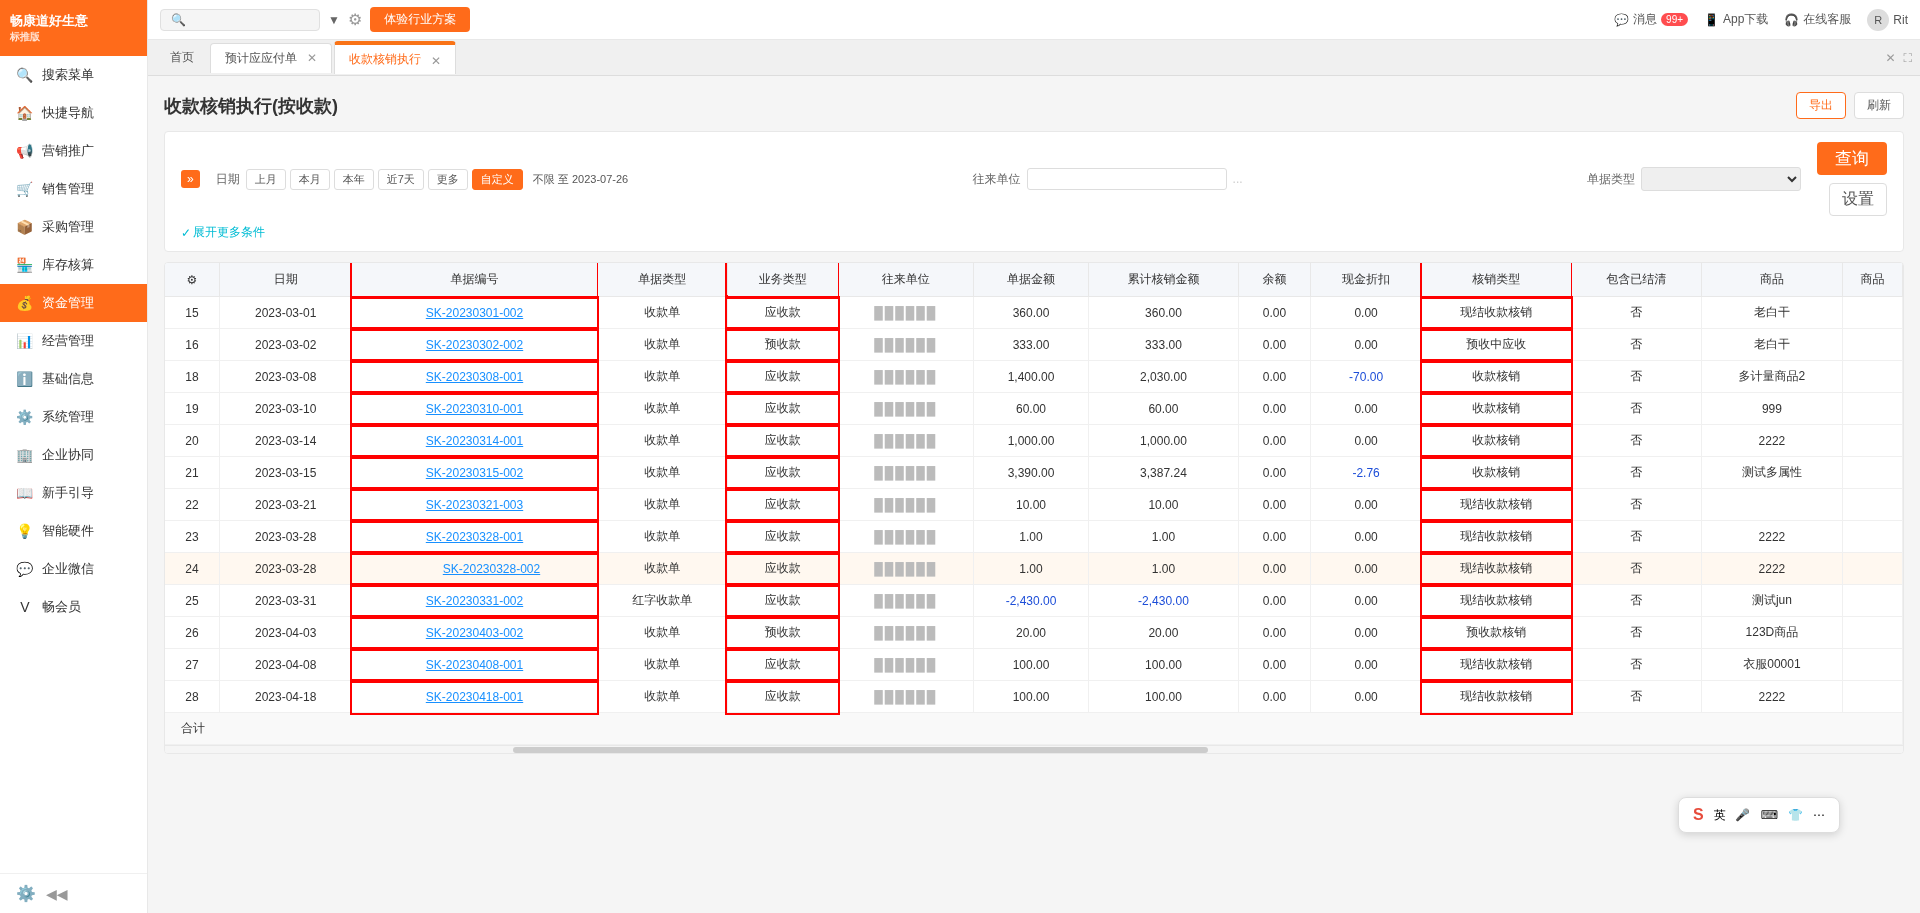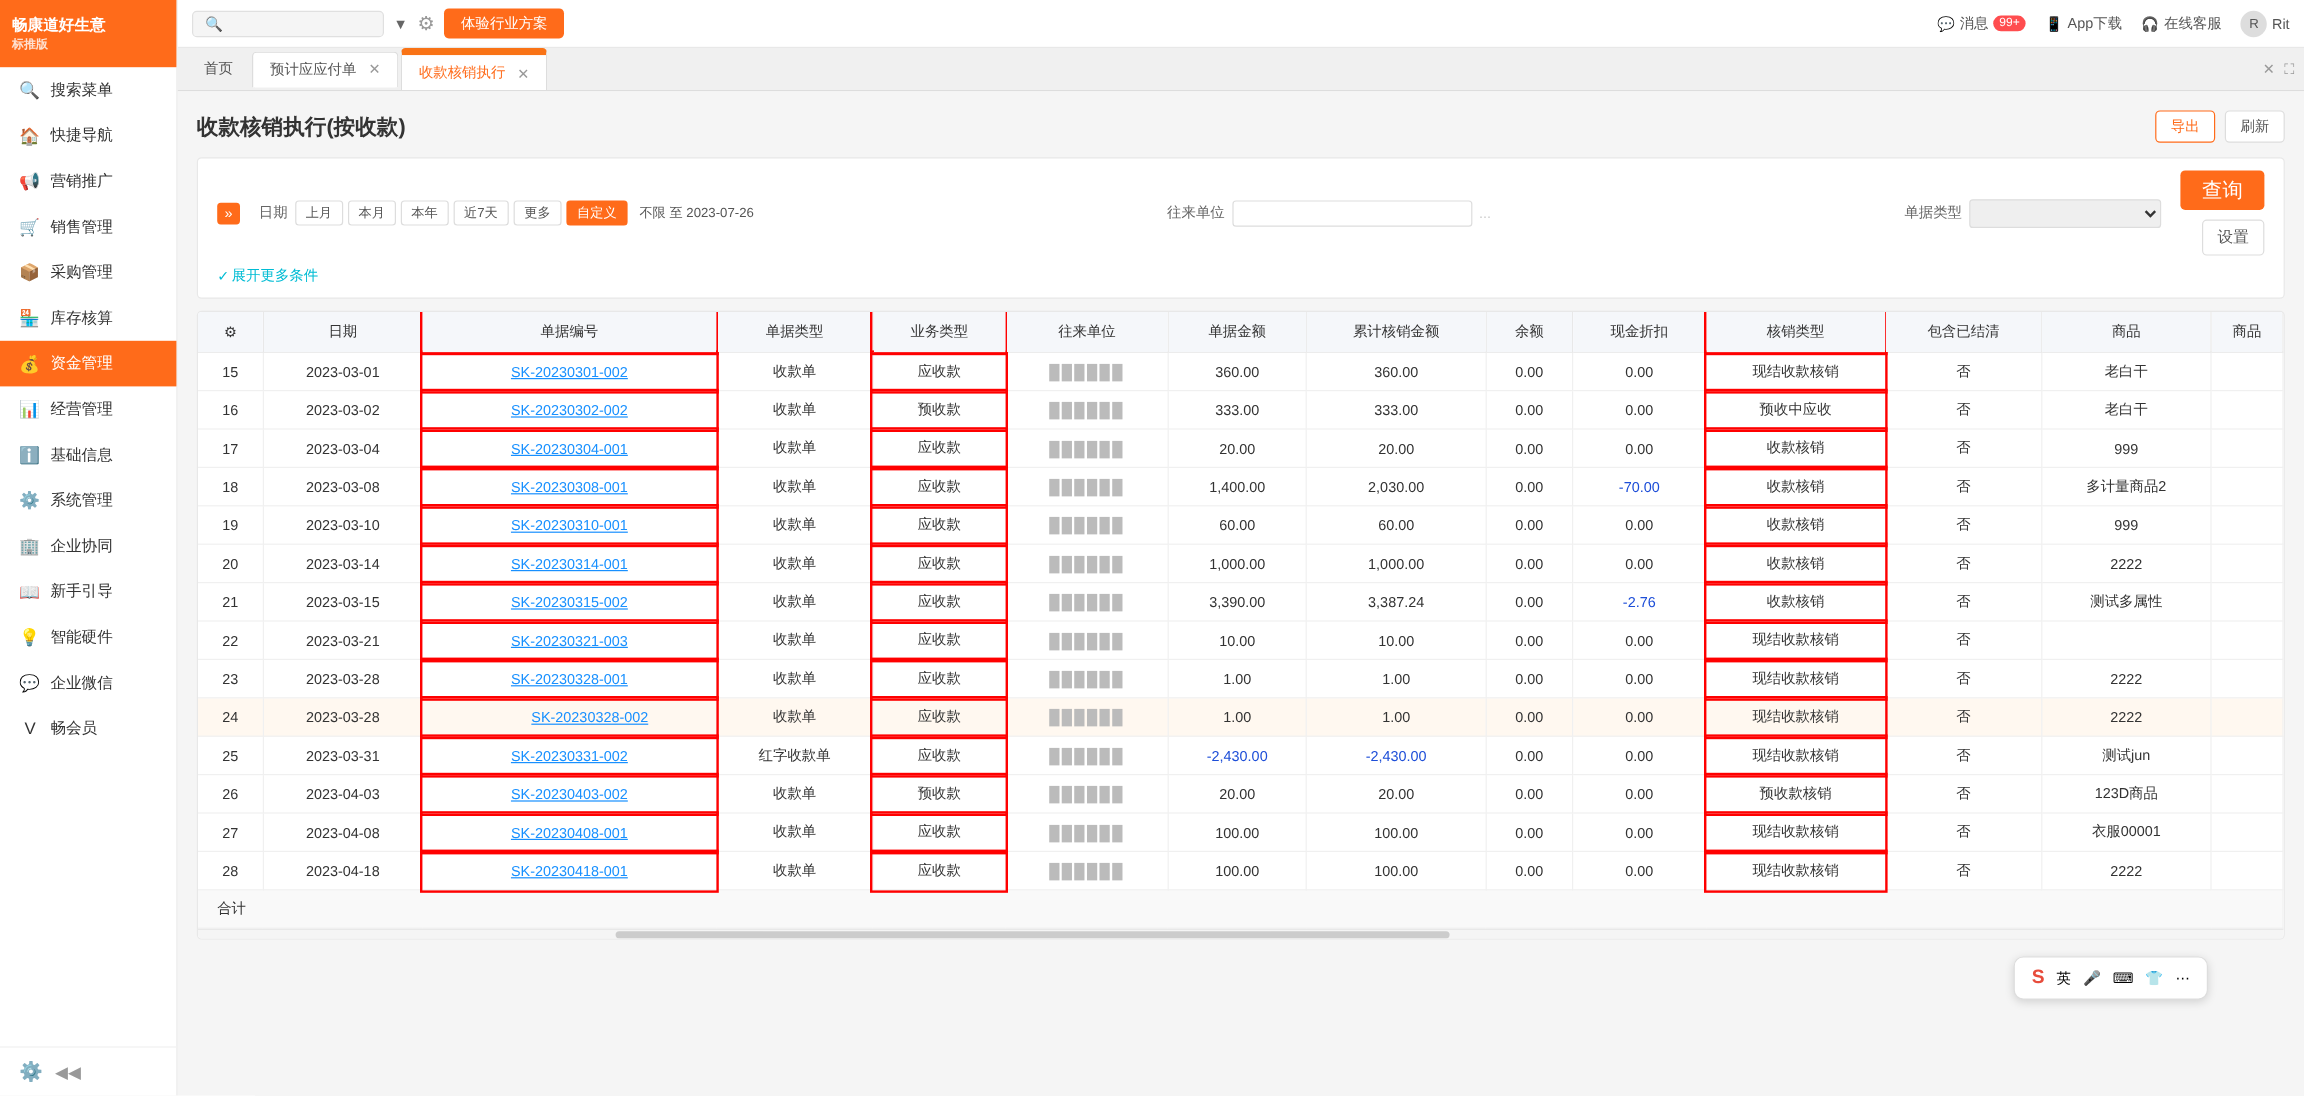--- a/index.html
+++ b/index.html
@@ -22,21 +22,21 @@
     .topbar-search { background: #f5f5f5; border: 1px solid #e0e0e0; border-radius: 4px; padding: 3px 10px; font-size: 12px; color: #999; width: 160px; display: flex; align-items: center; gap: 6px; }
     .topbar-dropdown { display: flex; align-items: center; gap: 4px; color: #666; cursor: pointer; }
     .topbar-gear { color: #999; cursor: pointer; font-size: 16px; }
     .topbar-btn-orange { background: #ff6b1a; color: #fff; border: none; border-radius: 4px; padding: 4px 14px; cursor: pointer; font-size: 12px; }
     .topbar-right { display: flex; align-items: center; gap: 16px; color: #555; font-size: 12px; }
     .notif-badge { background: #ff4d4f; color: #fff; border-radius: 10px; padding: 1px 5px; font-size: 10px; }
 
     
     .tabbar { height: 36px; background: #f0f0f0; display: flex; align-items: center; padding: 0 8px; gap: 2px; border-bottom: 1px solid #ddd; }
     .tab { display: flex; align-items: center; gap: 6px; padding: 6px 14px; background: #fff; border: 1px solid #ddd; border-bottom: none; border-radius: 4px 4px 0 0; font-size: 12px; cursor: pointer; color: #555; }
-    .tab.active { background: #fff; color: #ff6b1a; border-top: 6px solid #f97316; align-items: flex-end; }
+    .tab.active { background: #fff; color: #ff6b1a; border-top: 4px solid #f97316; align-items: flex-end; }
     .tab-home { background: transparent; border: none; color: #555; font-size: 12px; padding: 6px 14px; cursor: pointer; }
     .tab-close { color: #999; font-size: 12px; margin-left: 4px; }
     .tabbar-actions { margin-left: auto; display: flex; gap: 8px; color: #999; }
 
     
     .page-content { flex: 1; overflow-y: auto; padding: 16px; background: #f5f5f5; }
     .page-header { display: flex; align-items: center; justify-content: space-between; margin-bottom: 12px; }
     .page-title { font-size: 18px; font-weight: bold; color: #333; }
     .page-actions { display: flex; gap: 8px; }
     .btn-export { border: 1px solid #ff6b1a; color: #ff6b1a; background: #fff; border-radius: 4px; padding: 4px 12px; cursor: pointer; font-size: 12px; }
@@ -47,21 +47,21 @@
     .filter-row { display: flex; align-items: center; gap: 16px; flex-wrap: wrap; }
     .filter-section { display: flex; align-items: center; gap: 6px; }
     .filter-label { color: #666; font-size: 12px; white-space: nowrap; }
     .filter-date-btns { display: flex; gap: 4px; border-radius: 10px; }
     .filter-date-btn { padding: 2px 8px; border: 1px solid #ddd; border-radius: 3px; cursor: pointer; font-size: 11px; color: #555; background: #fff; }
     .filter-date-btn.custom { background: #ff6b1a; color: #fff; border-color: #ff6b1a; }
     .filter-range { color: #555; font-size: 11px; margin-left: 4px; }
     .filter-input { border: 1px solid #ddd; border-radius: 3px; padding: 3px 8px; font-size: 12px; width: 160px; color: #333; }
     .filter-select { border: 1px solid #ddd; border-radius: 3px; padding: 3px 8px; font-size: 12px; width: 160px; color: #333; }
     .btn-query { background: #ff6b1a; color: #fff; border: none; border-radius: 4px; padding: 5px 18px; cursor: pointer; font-size: 17px; }
-    .btn-settings { border: 1px solid #ddd; color: #555; background: #fff; border-radius: 4px; padding: 5px 12px; cursor: pointer; font-size: 13px; display: block; margin-top: 4px; }
+    .btn-settings { border: 1px solid #ddd; color: #555; background: #fff; border-radius: 4px; padding: 5px 12px; cursor: pointer; font-size: 16px; display: block; margin-top: 4px; }
     .filter-expand { color: #00bcd4; cursor: pointer; font-size: 12px; display: flex; align-items: center; gap: 2px; }
     .filter-arrow { background: #ff6b1a; color: #fff; border: none; border-radius: 3px; padding: 2px 6px; cursor: pointer; font-size: 12px; }
 
     
     .table-container { background: #fff; border: 1px solid #e8e8e8; border-radius: 4px; overflow: auto; position: relative; }
     table { width: 100%; border-collapse: collapse; font-size: 12px; }
     th { background: #f5f7fa; padding: 8px 10px; text-align: center; border-bottom: 1px solid #e8e8e8; border-right: 1px solid #e8e8e8; color: #333; font-weight: 500; white-space: nowrap; position: sticky; top: 0; z-index: 1; }
     td { padding: 7px 10px; text-align: center; border-bottom: 1px solid #f0f0f0; border-right: 1px solid #f0f0f0; color: #333; white-space: nowrap; }
     tr.highlighted td { background: #fff8f0; }
     .link { color: #1890ff; cursor: pointer; text-decoration: underline; }
@@ -303,36 +303,20 @@
       <td class="">333.00</td>
       <td class="">333.00</td>
       <td>0.00</td>
       <td class="">0.00</td>
       <td style="outline:2px solid red;">预收中应收</td>
       <td>否</td>
       <td>老白干</td>
       <td style="width:60px;"></td>
     </tr>
             <tr>
-      <td>17</td>
-      <td>2023-03-04</td>
-      <td style="outline:2px solid red;"><span class="link">SK-20230304-001</span></td>
-      <td>收款单</td>
-      <td style="outline:2px solid red;">应收款</td>
-      <td style="color:#bbb;letter-spacing:2px;">██████</td>
-      <td class="">20.00</td>
-      <td class="">20.00</td>
-      <td>0.00</td>
-      <td class="">0.00</td>
-      <td style="outline:2px solid red;">收款核销</td>
-      <td>否</td>
-      <td>999</td>
-      <td style="width:60px;"></td>
-    </tr>
-            <tr>
       <td>18</td>
       <td>2023-03-08</td>
       <td style="outline:2px solid red;"><span class="link">SK-20230308-001</span></td>
       <td>收款单</td>
       <td style="outline:2px solid red;">应收款</td>
       <td style="color:#bbb;letter-spacing:2px;">██████</td>
       <td class="">1,400.00</td>
       <td class="">2,030.00</td>
       <td>0.00</td>
       <td class="negative">-70.00</td>

